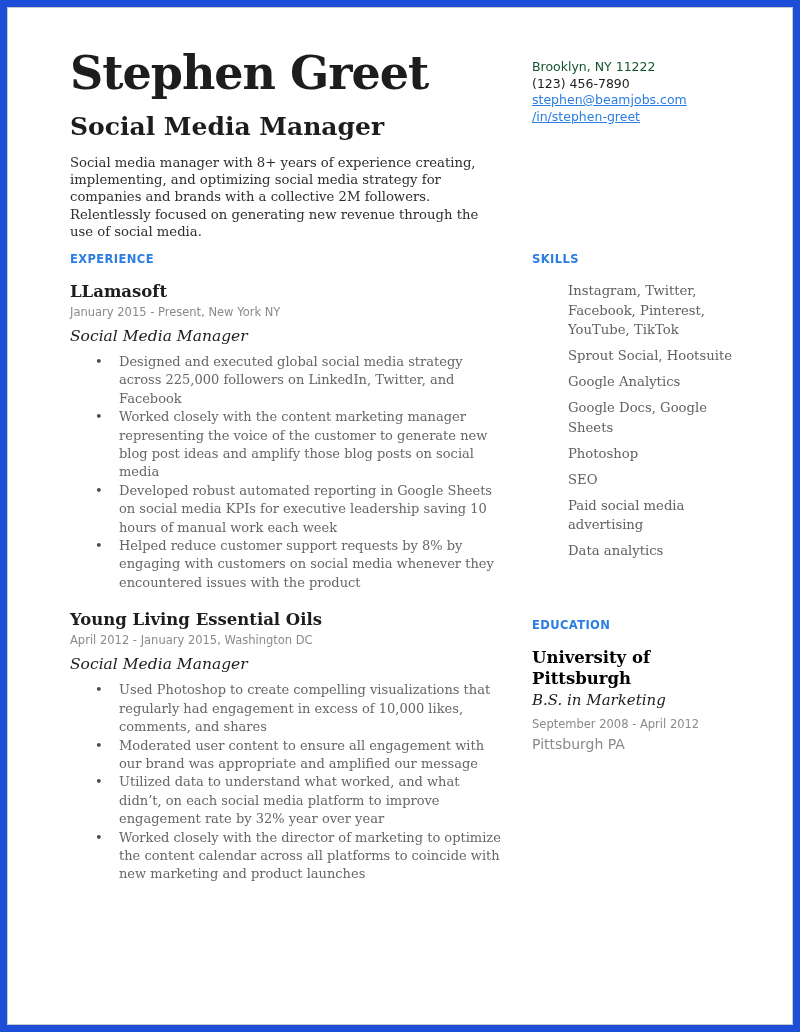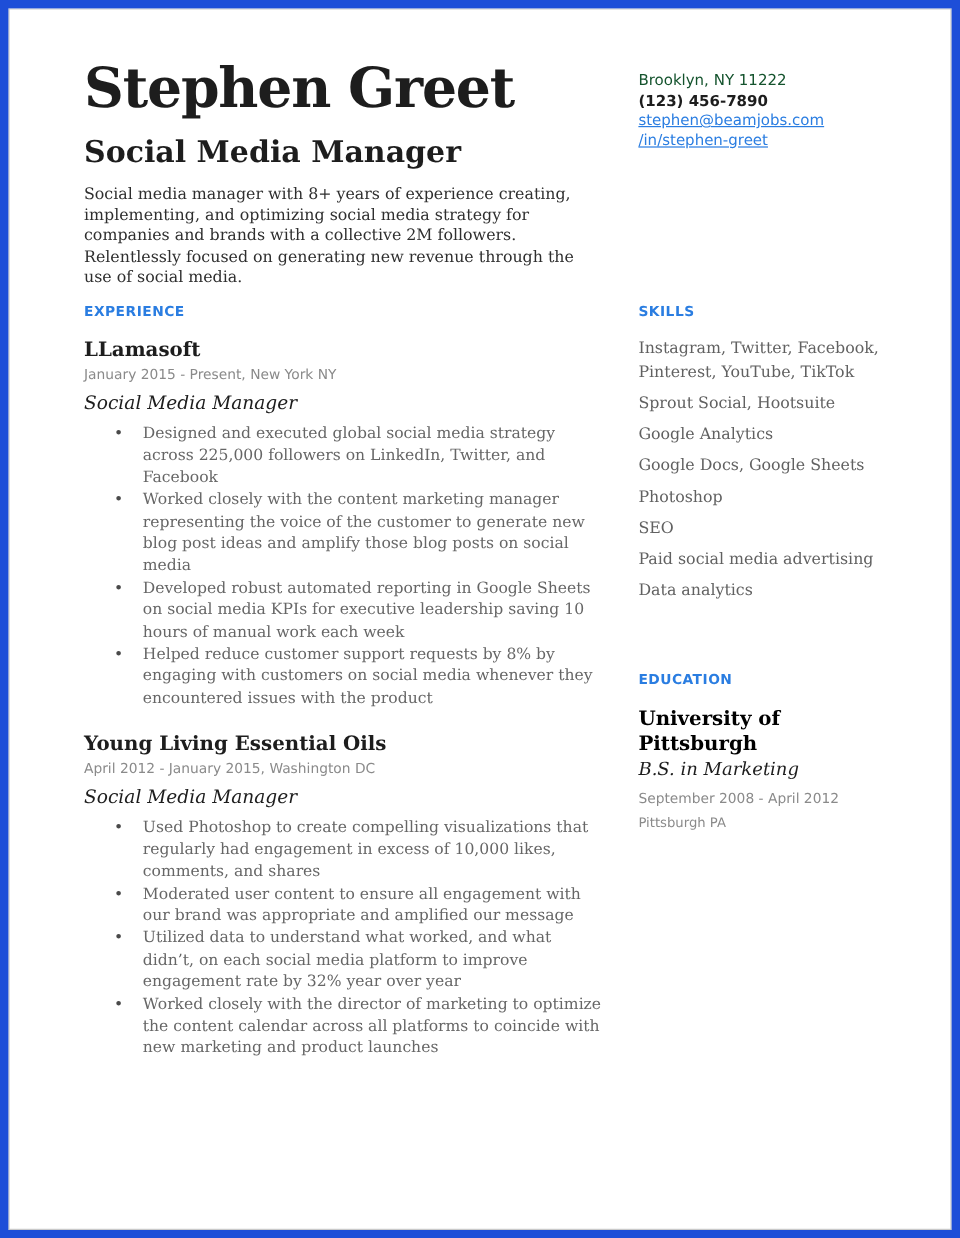--- a/index.html
+++ b/index.html
@@ -47,21 +47,21 @@
     color: #2e2e2e;
     max-width: 438px;
   }
   .contact {
     margin-top: 12px;
     font-family: "DejaVu Sans", sans-serif;
     font-size: 12.5px;
     line-height: 16.5px;
   }
   .contact .loc { color: #14532d; }
-  .contact .phone { color: #1d1d1d; font-weight: bold; }
+  .contact .phone { color: #1d1d1d; font-weight: normal; }
   .contact a {
     color: #2a7de1;
     text-decoration: underline;
     cursor: pointer;
     display: inline-block;
   }
   
   .section-heading {
     font-family: "DejaVu Sans", sans-serif;
     font-weight: bold;
@@ -107,21 +107,21 @@
   }
   .bullets li::before {
     content: "\2022";
     position: absolute;
     left: 25px;
     top: 0;
     color: #4a4a4a;
     font-size: 13px;
   }
   
-  .skills-list { list-style: none; margin-top: 15px; }
+  .skills-list { list-style: none; margin-top: 15px; margin-left: 36px; }
   .skills-list li {
     font-size: 13.2px;
     line-height: 19.5px;
     color: #616161;
     margin-bottom: 6.5px;
   }
   
   .education-block .section-heading { margin-top: 57px; }
   .school {
     margin-top: 15px;
@@ -141,21 +141,21 @@
   .edu-dates {
     margin-top: 7px;
     font-family: "DejaVu Sans", sans-serif;
     font-size: 11.5px;
     line-height: 15px;
     color: #8a8a8a;
   }
   .edu-loc {
     margin-top: 5px;
     font-family: "DejaVu Sans", sans-serif;
-    font-size: 11px;
+    font-size: 14px;
     line-height: 15px;
     color: #8a8a8a;
   }
 </style>
 </head>
 <body>
 
 <div class="page">
   <div class="layout">
 

